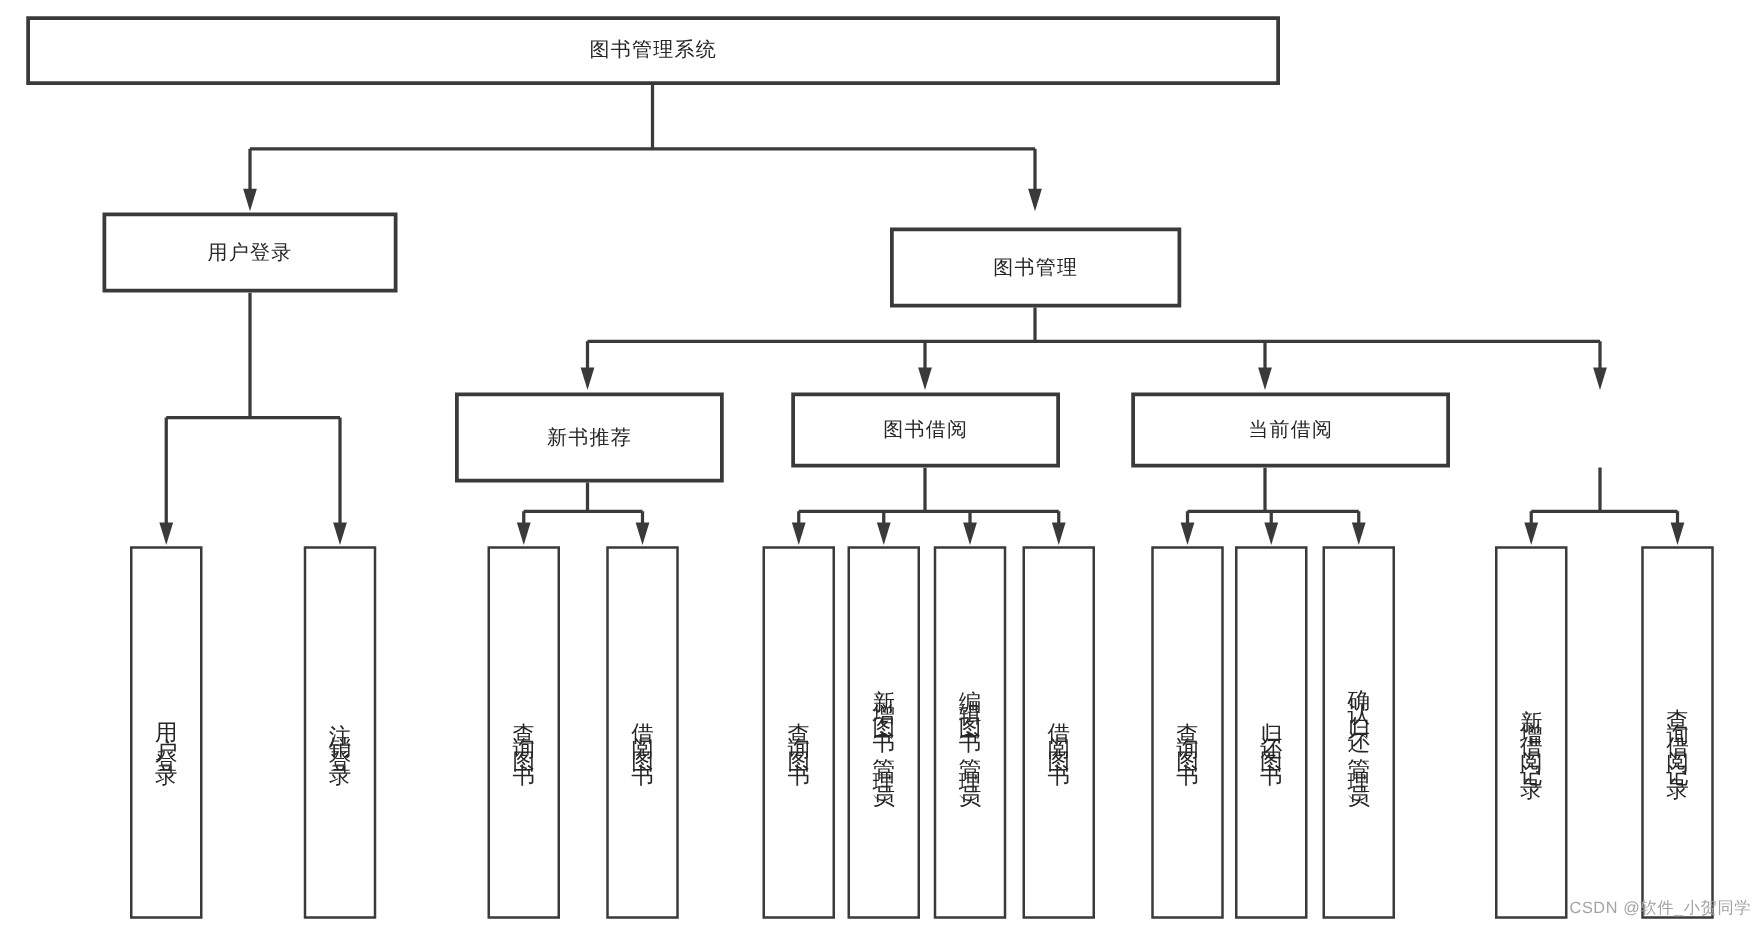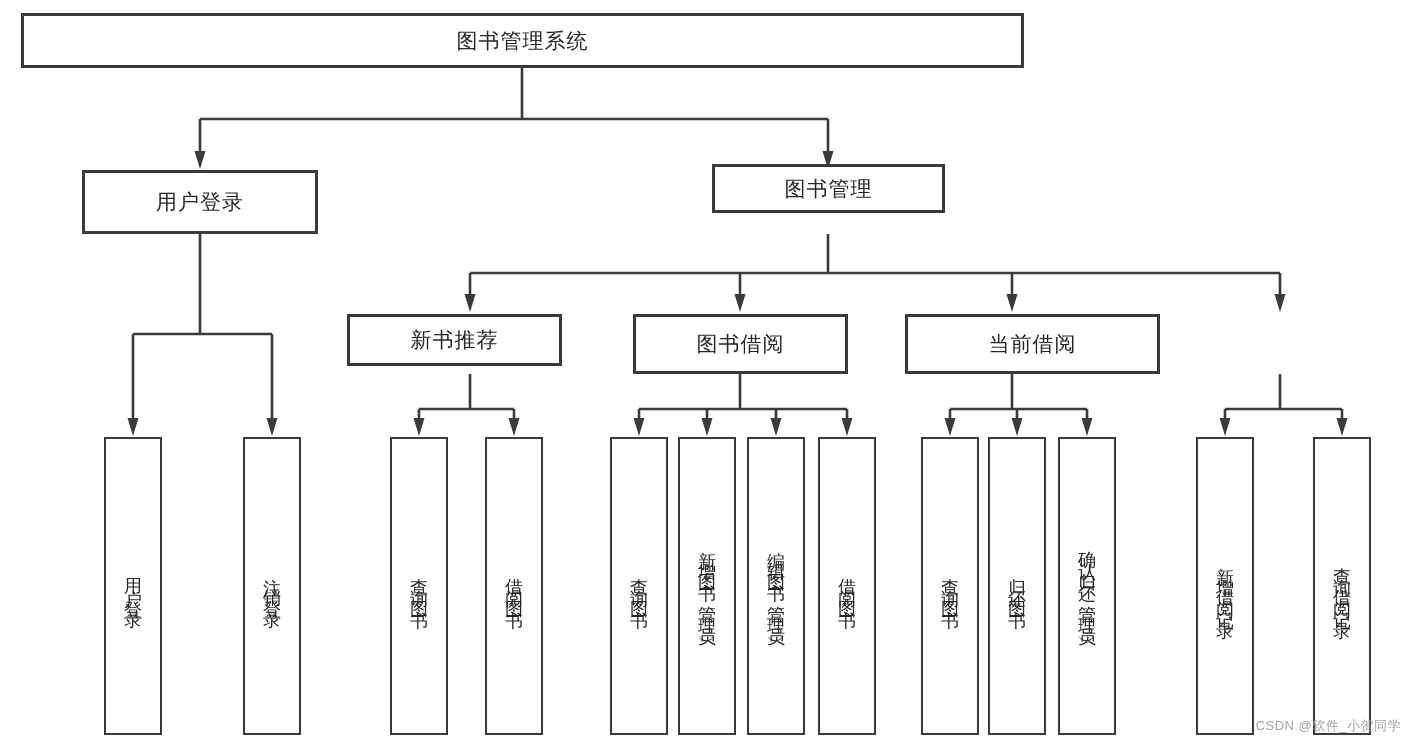--- a/index.html
+++ b/index.html
@@ -11,21 +11,21 @@
     overflow:hidden;
   }
   #wires{position:absolute;left:0;top:0;width:1405px;height:747px;}
   .node{
     position:absolute;
     background:#ffffff;
     border:3px solid #3a3a3a;
     box-sizing:border-box;
     display:flex;align-items:center;justify-content:center;
     color:#262626;
-    font-size:21px;
+    font-size:16px;
     letter-spacing:1px;
     white-space:nowrap;
     z-index:2;
   }
   .leaf{
     border-width:2px;
     writing-mode:vertical-rl;
     text-orientation:mixed;
     font-size:18px;
     letter-spacing:11px;
@@ -85,23 +85,23 @@
         <use href="#ah" x="1017" y="436"></use>
       <use href="#ah" x="1087" y="436"></use>
       <use href="#ah" x="1225" y="436"></use>
         <use href="#ah" x="1342" y="436"></use>
     </g>
   </svg>
 
   <div class="node" style="left:21px;top:13px;width:1003px;height:55px">图书管理系统</div>
 
   <div class="node" style="left:82px;top:170px;width:236px;height:64px">用户登录</div>
-  <div class="node" style="left:712px;top:164px;width:233px;height:49px">图书管理</div>
+  <div class="node" style="left:712px;top:182px;width:233px;height:64px">图书管理</div>
 
-  <div class="node" style="left:347px;top:314px;width:215px;height:52px">新书推荐</div>
+  <div class="node" style="left:364px;top:314px;width:215px;height:72px">新书推荐</div>
   <div class="node" style="left:633px;top:314px;width:215px;height:60px">图书借阅</div>
   <div class="node" style="left:905px;top:314px;width:255px;height:60px">当前借阅</div>
 
   <div class="node leaf" style="left:104px;top:437px;width:58px;height:298px">用户登录</div>
   <div class="node leaf" style="left:243px;top:437px;width:58px;height:298px">注销登录</div>
 
   <div class="node leaf" style="left:390px;top:437px;width:58px;height:298px">查询图书</div>
   <div class="node leaf" style="left:485px;top:437px;width:58px;height:298px">借阅图书</div>
 
   <div class="node leaf" style="left:610px;top:437px;width:58px;height:298px">查询图书</div>

